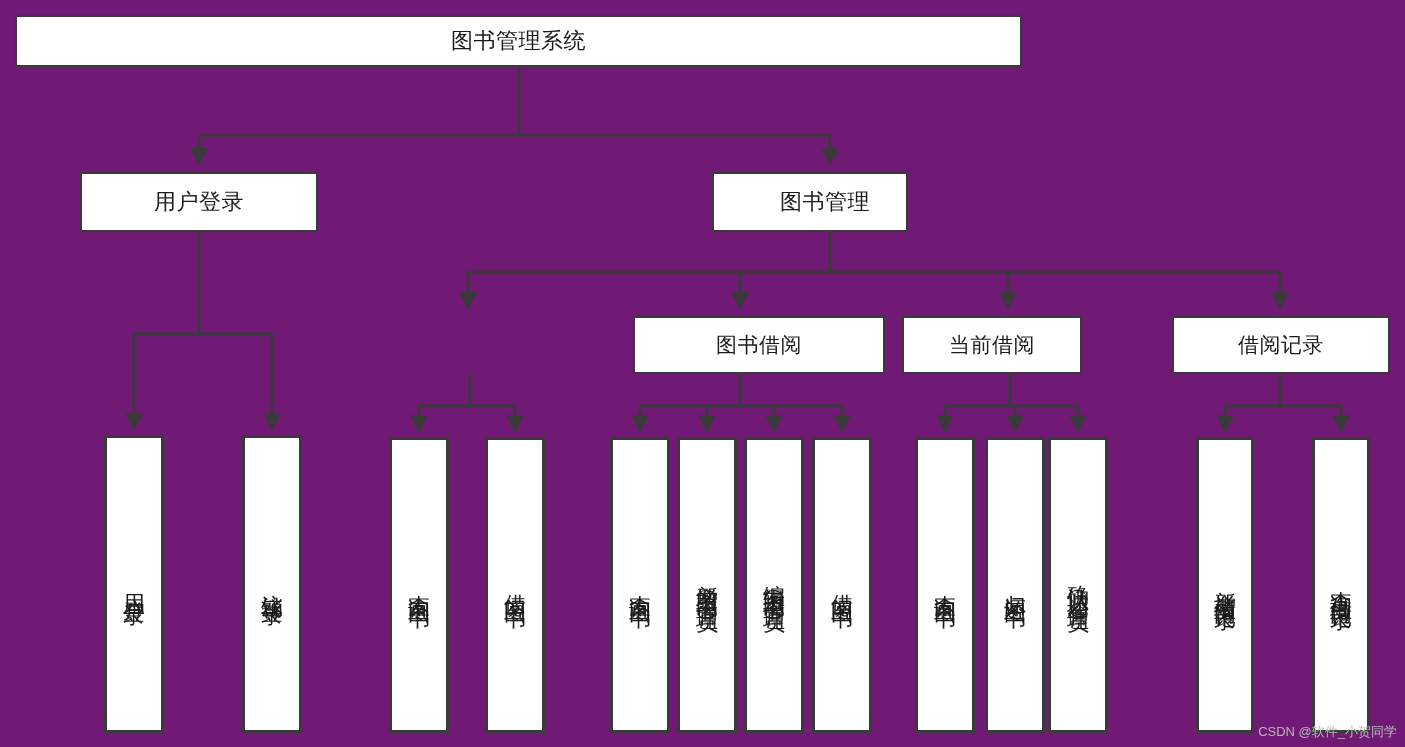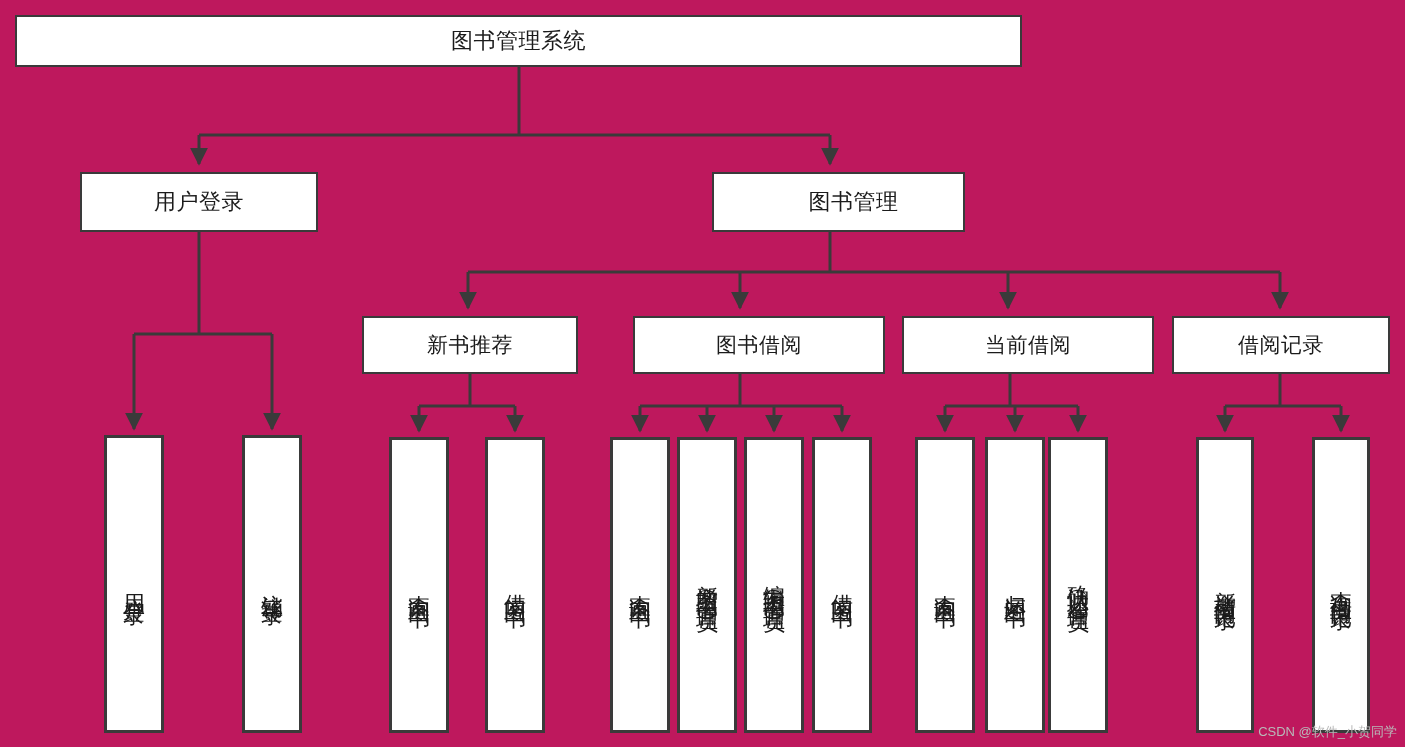--- a/index.html
+++ b/index.html
@@ -7,21 +7,21 @@
     padding: 0;
     background: #ffffff;
   }
   body {
     font-family: "Liberation Sans", "DejaVu Sans", sans-serif;
   }
   #canvas {
     position: relative;
     width: 1405px;
     height: 747px;
-    background: #be185d;
+    background: #701a75;
     overflow: hidden;
   }
   #edges {
     position: absolute;
     left: 0;
     top: 0;
     width: 1405px;
     height: 747px;
   }
   .node {
@@ -121,31 +121,28 @@
     </g>
   </svg>
 
   <div class="node root" style="left:15px; top:15px; width:1007px; height:52px;">
     <span class="lbl">图书管理系统</span>
   </div>
 
   <div class="node level1" style="left:80px; top:172px; width:238px; height:60px;">
     <span class="lbl">用户登录</span>
   </div>
-  <div class="node level1" style="left:712px; top:172px; width:253px; height:60px;padding-left:30px;">
+  <div class="node level1" style="left:712px; top:172px; width:196px; height:60px;padding-left:30px;">
     <span class="lbl">图书管理</span>
   </div>
 
-  <div class="node level2" style="left:362px; top:316px; width:216px; height:58px;">
-    <span class="lbl">新书推荐</span>
-  </div>
   <div class="node level2" style="left:633px; top:316px; width:252px; height:58px;">
     <span class="lbl">图书借阅</span>
   </div>
-  <div class="node level2" style="left:902px; top:316px; width:252px; height:58px;">
+  <div class="node level2" style="left:902px; top:316px; width:180px; height:58px;">
     <span class="lbl">当前借阅</span>
   </div>
   <div class="node level2" style="left:1172px; top:316px; width:218px; height:58px;">
     <span class="lbl">借阅记录</span>
   </div>
 
   <div class="node leaf" style="left:104px; top:435px; width:60px; height:298px;">
     <span class="lbl">用户登录</span>
   </div>
   <div class="node leaf" style="left:242px; top:435px; width:60px; height:298px;">

